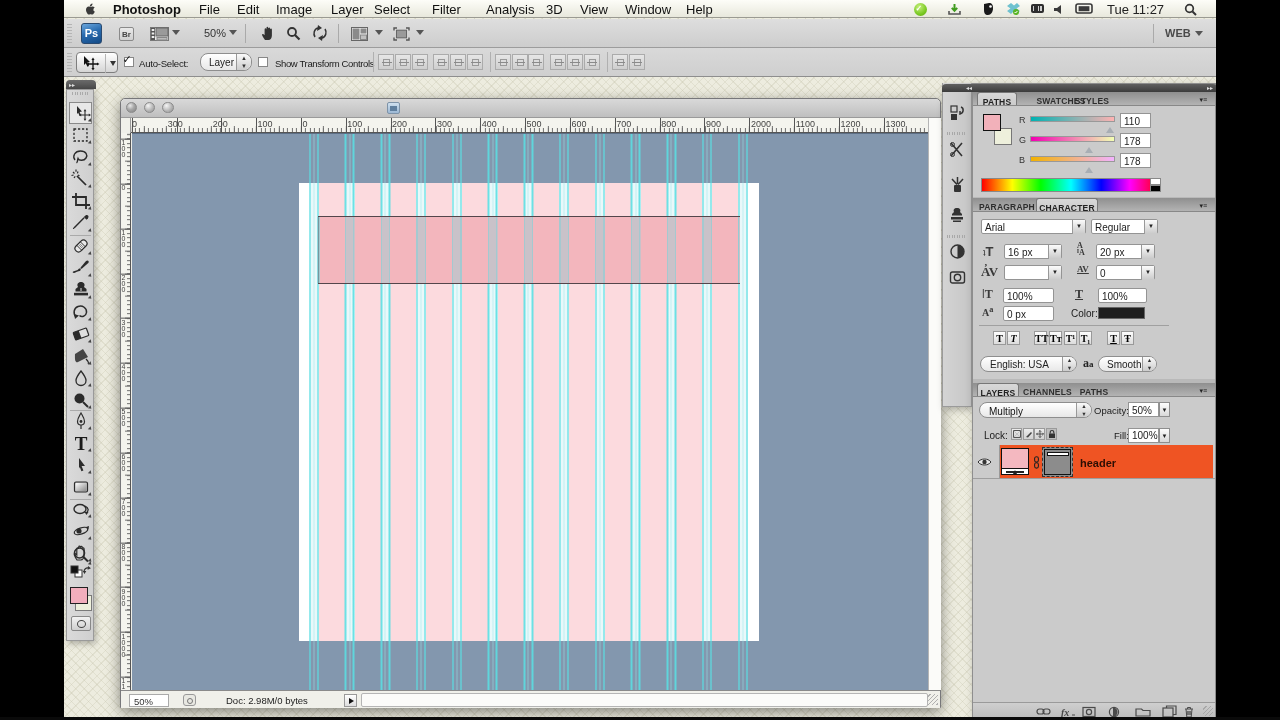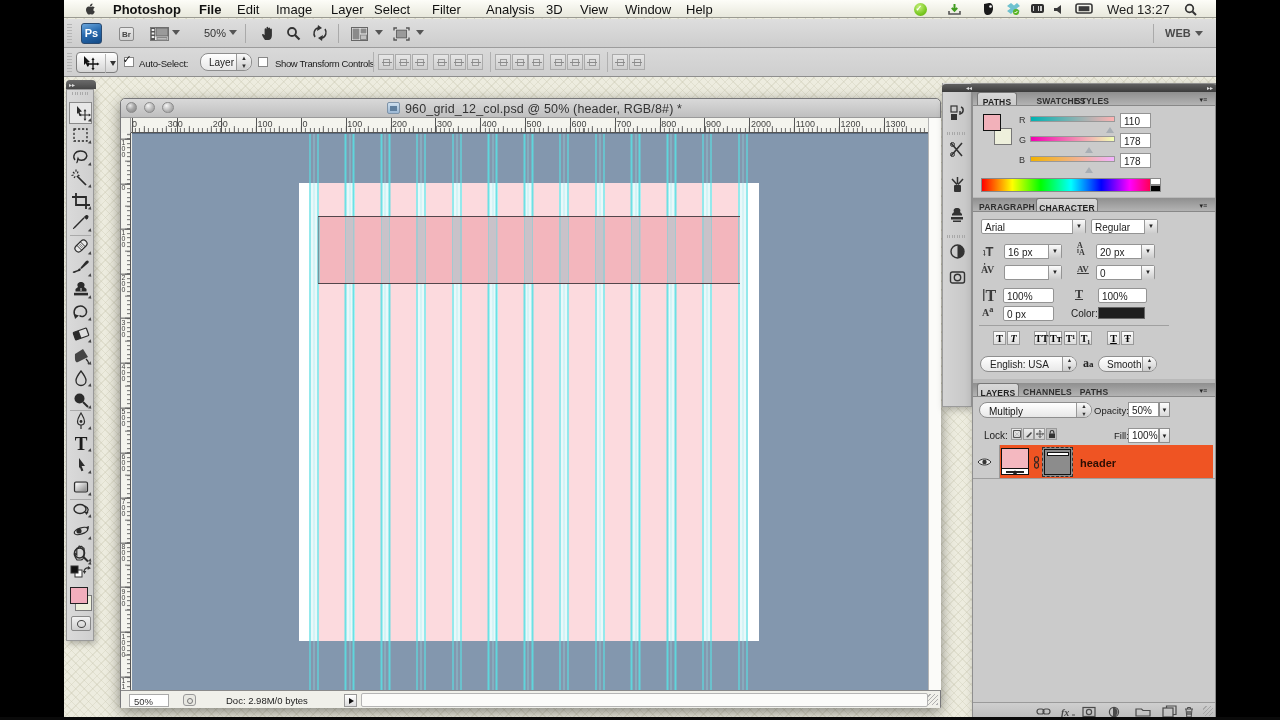--- a/index.html
+++ b/index.html
@@ -18,21 +18,21 @@
 .icn{position:absolute;color:#3a3a3a}
 svg{position:absolute;overflow:visible}
 </style></head><body>
 <div id="screen">
 
 <div class="a" style="left:0;top:0;width:1152px;height:18px;background:linear-gradient(#fdfdf8,#e8e8dc);border-bottom:1px solid #9a9a92">
 <svg style="left:20px;top:3px" width="13" height="13" viewBox="0 0 13 13">
         <path fill="#3a3a3a" d="M9.4 6.9c0-1.6 1.3-2.3 1.3-2.3S10 3.5 8.6 3.5c-.9 0-1.6.5-2 .5s-1-.5-1.9-.5C3.2 3.5 2 4.8 2 6.8c0 2.4 1.8 4.8 2.9 4.8.6 0 .9-.4 1.7-.4s1 .4 1.7.4c1.1 0 2.4-2.2 2.6-3-.1 0-1.5-.5-1.5-1.7zM7.8 2.6c.5-.6.8-1.4.7-2.2-.7.1-1.5.5-2 1.1-.4.5-.8 1.3-.7 2.1.8.1 1.6-.4 2-1z"></path>
       </svg>
 <div class="a" style="left:49px;top:2px;font-size:13px;font-weight:bold;color:#111">Photoshop</div>
-<div class="a" style="left:135px;top:2px;font-size:13px;font-weight:bold;color:#111">File</div>
+<div class="a" style="left:135px;top:2px;font-size:13px;font-weight:normal;color:#111">File</div>
 <div class="a" style="left:173px;top:2px;font-size:13px;font-weight:normal;color:#111">Edit</div>
 <div class="a" style="left:212px;top:2px;font-size:13px;font-weight:normal;color:#111">Image</div>
 <div class="a" style="left:267px;top:2px;font-size:13px;font-weight:normal;color:#111">Layer</div>
 <div class="a" style="left:310px;top:2px;font-size:13px;font-weight:normal;color:#111">Select</div>
 <div class="a" style="left:368px;top:2px;font-size:13px;font-weight:normal;color:#111">Filter</div>
 <div class="a" style="left:422px;top:2px;font-size:13px;font-weight:normal;color:#111">Analysis</div>
 <div class="a" style="left:482px;top:2px;font-size:13px;font-weight:normal;color:#111">3D</div>
 <div class="a" style="left:516px;top:2px;font-size:13px;font-weight:normal;color:#111">View</div>
 <div class="a" style="left:561px;top:2px;font-size:13px;font-weight:normal;color:#111">Window</div>
 <div class="a" style="left:622px;top:2px;font-size:13px;font-weight:normal;color:#111">Help</div>
@@ -53,21 +53,21 @@
       </svg>
 <div class="a" style="left:967px;top:4px;width:13px;height:9px;background:#2e2e2e;border-radius:2px"></div>
       <div class="a" style="left:969px;top:6px;width:9px;height:5px;background:repeating-linear-gradient(90deg,#cfcfcf 0 1px,transparent 1px 2.5px)"></div>
 <svg style="left:989px;top:3.5px" width="11" height="11" viewBox="0 0 11 11">
         <path fill="#3a3a3a" d="M1 4 L4 4 L8 1 L8 10 L4 7 L1 7 Z"></path>
       </svg>
 <svg style="left:1011px;top:3px" width="18" height="12" viewBox="0 0 18 12">
         <rect x="1" y="1" width="16" height="9" rx="2" fill="none" stroke="#3a3a3a" stroke-width="1.6"></rect>
         <rect x="3.6" y="3.2" width="10.8" height="5" fill="#3a3a3a"></rect>
       </svg>
-<div class="a" style="left:1043px;top:2px;font-size:13px;color:#222">Wed 13:27</div>
+<div class="a" style="left:1043px;top:2px;font-size:13px;color:#222">Tue 11:27</div>
 <svg style="left:1120px;top:2.5px" width="13" height="13" viewBox="0 0 13 13">
         <circle cx="5.5" cy="5.5" r="3.8" fill="none" stroke="#333" stroke-width="1.7"></circle>
         <path d="M8.5 8.5 L12 12" stroke="#333" stroke-width="2"></path>
       </svg>
 </div>
 <div class="a" style="left:0;top:19px;width:1152px;height:29px;background:linear-gradient(#dedede,#cdcdcd);border-bottom:1px solid #9c9c9c">
 <div class="a" style="left:3px;top:5px;width:5px;height:19px;background:repeating-linear-gradient(180deg,#b5b5b5 0 1px,transparent 1px 3px)"></div>
 <div class="a" style="left:17px;top:4px;width:21px;height:21px;border-radius:3px;background:linear-gradient(160deg,#6aa6dd,#2a6cb0 45%,#134a86);border:1px solid #2a4a70;color:#fff;font-size:11px;font-weight:bold;text-align:center;padding-top:3px">Ps</div>
 <div class="a" style="left:55px;top:8px;width:15px;height:14px;border:1px solid #8a8a8a;border-radius:2px;background:linear-gradient(#e9e9e9,#cfcfcf);color:#444;font-size:8px;font-weight:bold;text-align:center;padding-top:2px">Br</div>
 <svg style="left:86px;top:8px" width="19" height="14" viewBox="0 0 19 14">
@@ -293,21 +293,20 @@
       </div>
 </div>
 <div class="a" style="left:56px;top:98px;width:821px;height:610px;background:#eeeee8;border:1px solid #77777a;border-radius:5px 5px 0 0;box-shadow:0 4px 14px rgba(0,0,0,0.45)">
 <div class="a" style="left:0;top:0;width:100%;height:19px;border-radius:5px 5px 0 0;background:linear-gradient(#d9d9d9,#bfbfbf);border-bottom:1px solid #9a9a9a">
 <div class="a" style="left:4.8px;top:2.6px;width:11.4px;height:11.4px;border-radius:50%;background:radial-gradient(circle at 35% 30%,#e8e8e8,#a8a8a8 45%,#7f7f7f);border:0.5px solid #8a8a8a"></div>
 <div class="a" style="left:23.1px;top:2.6px;width:11.4px;height:11.4px;border-radius:50%;background:radial-gradient(circle at 35% 30%,#f5f5f5,#b8b8b8 55%,#909090);border:0.5px solid #8a8a8a"></div>
 <div class="a" style="left:41.3px;top:2.6px;width:11.4px;height:11.4px;border-radius:50%;background:radial-gradient(circle at 35% 30%,#f5f5f5,#b8b8b8 55%,#909090);border:0.5px solid #8a8a8a"></div>
 <div class="a" style="left:266px;top:3px;width:13px;height:12px;background:linear-gradient(#cfe0ee,#9cb8d4);border:1px solid #7e93a8;border-radius:2px">
           <div class="a" style="left:2px;top:2.5px;width:7px;height:5px;background:#5f7f9e"></div>
         </div>
-<div class="a" style="left:284px;top:3px;font-size:12.5px;letter-spacing:0.15px;color:#333">960_grid_12_col.psd @ 50% (header, RGB/8#) *</div>
 </div>
 <div class="a" style="left:0;top:19px;width:820px;height:14.5px;background:#f4f4ee;border-bottom:1px solid #555">
 <div class="a" style="left:0;top:0;width:10px;height:14.5px;background:#f0f0ea;border-right:1px solid #999"></div>
 <div class="a" style="left:10px;top:0;width:796.5px;height:100%;overflow:hidden">
 <div class="tick-h" style="height:3.5px;background:repeating-linear-gradient(90deg,#6f6f6f 0 1px,transparent 1px 4.485px);background-position-x:3.91px"></div>
 <div class="tick-h" style="height:5.5px;background:repeating-linear-gradient(90deg,#6f6f6f 0 1px,transparent 1px 22.425px);background-position-x:12.88px"></div>
 <div class="tick-h" style="height:14px;background:repeating-linear-gradient(90deg,#555 0 1px,transparent 1px 44.85px);background-position-x:125.00px"></div>
 <div class="lbl" style="left:36.8px">300</div>
 <div class="lbl" style="left:81.7px">200</div>
 <div class="lbl" style="left:126.5px">100</div>
@@ -535,27 +534,27 @@
 <div class="tabT" style="left:6px;width:55px;color:#2e2e2e">PARAGRAPH</div>
 <div class="tabT" style="left:63px;width:62px;background:linear-gradient(#d8d8d8,#cbcbcb);border:1px solid #777;border-bottom:none;border-radius:3px 3px 0 0">CHARACTER</div>
 <div class="a" style="right:8px;top:4px;font-size:7px;color:#222">▾<span style="letter-spacing:0">≡</span></div>
 </div>
 <div class="ibox" style="left:8px;top:21px;width:105px;height:15px;border-radius:2px">Arial<div class="a" style="right:0;top:-0.5px;width:13px;height:14px;background:linear-gradient(#fbfbfb,#c9c9c9);border-left:1px solid #999;text-align:center;font-size:6px;color:#222;line-height:13px">▼</div></div>
 <div class="ibox" style="left:118px;top:21px;width:67px;height:15px;border-radius:2px">Regular<div class="a" style="right:0;top:-0.5px;width:13px;height:14px;background:linear-gradient(#fbfbfb,#c9c9c9);border-left:1px solid #999;text-align:center;font-size:6px;color:#222;line-height:13px">▼</div></div>
 <div class="icn" style="left:10px;top:46px;font-size:13px;font-family:Liberation Sans, sans-serif"><span style="font-size:9px">ʇ</span><b>T</b></div>
 <div class="ibox" style="left:31px;top:46px;width:58px;height:15px;border-radius:2px">16 px<div class="a" style="right:0;top:-0.5px;width:13px;height:14px;background:linear-gradient(#fbfbfb,#c9c9c9);border-left:1px solid #999;text-align:center;font-size:6px;color:#222;line-height:13px">▼</div></div>
 <div class="icn" style="left:104px;top:44px;font-size:8px;line-height:7px;font-family:'Liberation Serif'"><b>A</b><br><b>ᴵA</b></div>
 <div class="ibox" style="left:123px;top:46px;width:59px;height:15px;border-radius:2px">20 px<div class="a" style="right:0;top:-0.5px;width:13px;height:14px;background:linear-gradient(#fbfbfb,#c9c9c9);border-left:1px solid #999;text-align:center;font-size:6px;color:#222;line-height:13px">▼</div></div>
-<div class="icn" style="left:8px;top:66px;font-size:10px;font-family:'Liberation Serif'"><b>A̓V</b></div>
+<div class="icn" style="left:8px;top:66px;font-size:13px;font-family:'Liberation Serif'"><b>A̓V</b></div>
 <div class="ibox" style="left:31px;top:67px;width:58px;height:15px;border-radius:2px">
           <div class="a" style="right:0;top:-0.5px;width:13px;height:14px;background:linear-gradient(#fbfbfb,#c9c9c9);border-left:1px solid #999;text-align:center;font-size:6px;color:#222;line-height:13px">▼</div>
         </div>
 <div class="icn" style="left:104px;top:66px;font-size:9px;font-family:'Liberation Serif'"><b><u>AV</u></b></div>
 <div class="ibox" style="left:123px;top:67px;width:59px;height:15px;border-radius:2px">0<div class="a" style="right:0;top:-0.5px;width:13px;height:14px;background:linear-gradient(#fbfbfb,#c9c9c9);border-left:1px solid #999;text-align:center;font-size:6px;color:#222;line-height:13px">▼</div></div>
-<div class="icn" style="left:9px;top:89px;font-size:16px;font-family:'Liberation Serif'"><b>ǀT</b></div>
+<div class="icn" style="left:9px;top:89px;font-size:12px;font-family:'Liberation Serif'"><b>ǀT</b></div>
 <div class="ibox" style="left:30px;top:90px;width:51px;height:15px;border-radius:2px">100%</div>
 <div class="icn" style="left:102px;top:89px;font-size:12px;font-family:'Liberation Serif'"><b><u>T</u></b></div>
 <div class="ibox" style="left:125px;top:90px;width:49px;height:15px;border-radius:2px">100%</div>
 <div class="icn" style="left:9px;top:107px;font-size:10px;font-family:'Liberation Serif'"><b>A<sup>a</sup></b></div>
 <div class="ibox" style="left:30px;top:108px;width:51px;height:15px;border-radius:2px">0 px</div>
 <div class="a" style="left:98px;top:110px;font-size:10px;color:#1a1a1a">Color:</div>
 <div class="a" style="left:125px;top:109px;width:47px;height:12px;background:#1e1e1e;border:1px solid #666"></div>
 <div class="a" style="left:6px;top:127px;width:190px;height:1px;background:#a0a0a0"></div>
 <div class="a" style="left:20px;top:133px;width:13px;height:14px;background:linear-gradient(#fdfdfd,#dcdcdc);border:1px solid #999;font-family:'Liberation Serif';font-size:10px;font-weight:bold;text-align:center;padding-top:1px;">T</div>
 <div class="a" style="left:34px;top:133px;width:13px;height:14px;background:linear-gradient(#fdfdfd,#dcdcdc);border:1px solid #999;font-family:'Liberation Serif';font-size:10px;font-weight:bold;text-align:center;padding-top:1px;font-style:italic;">T</div>

